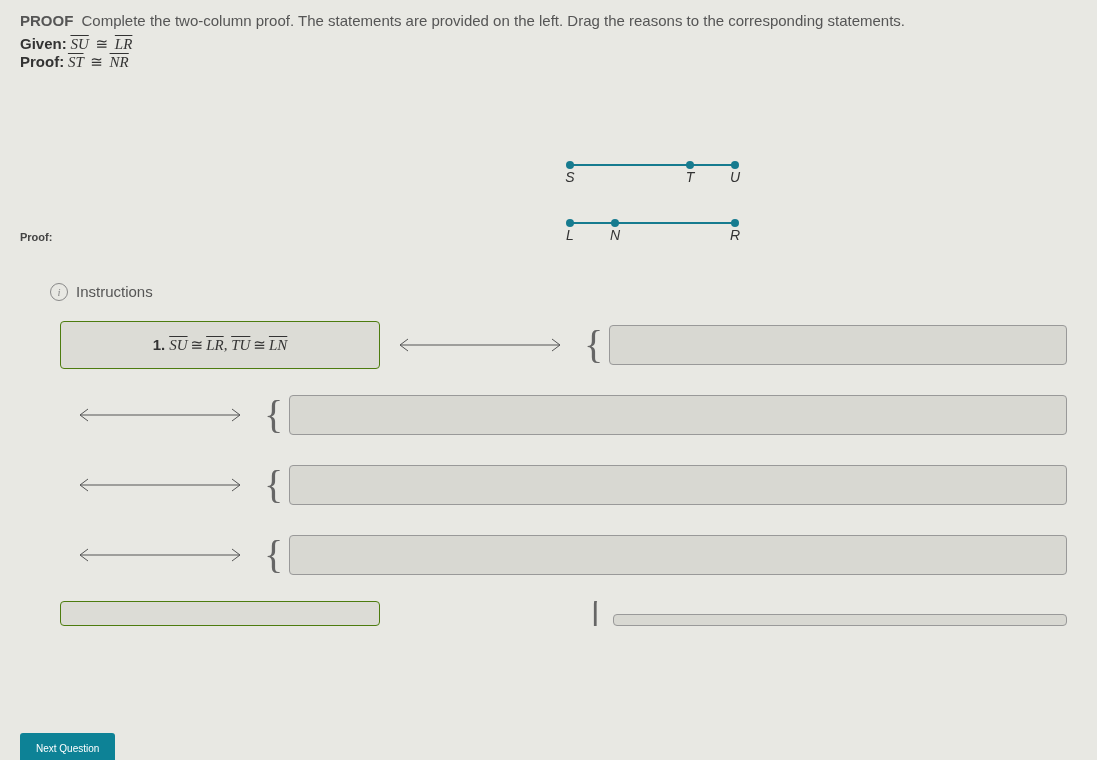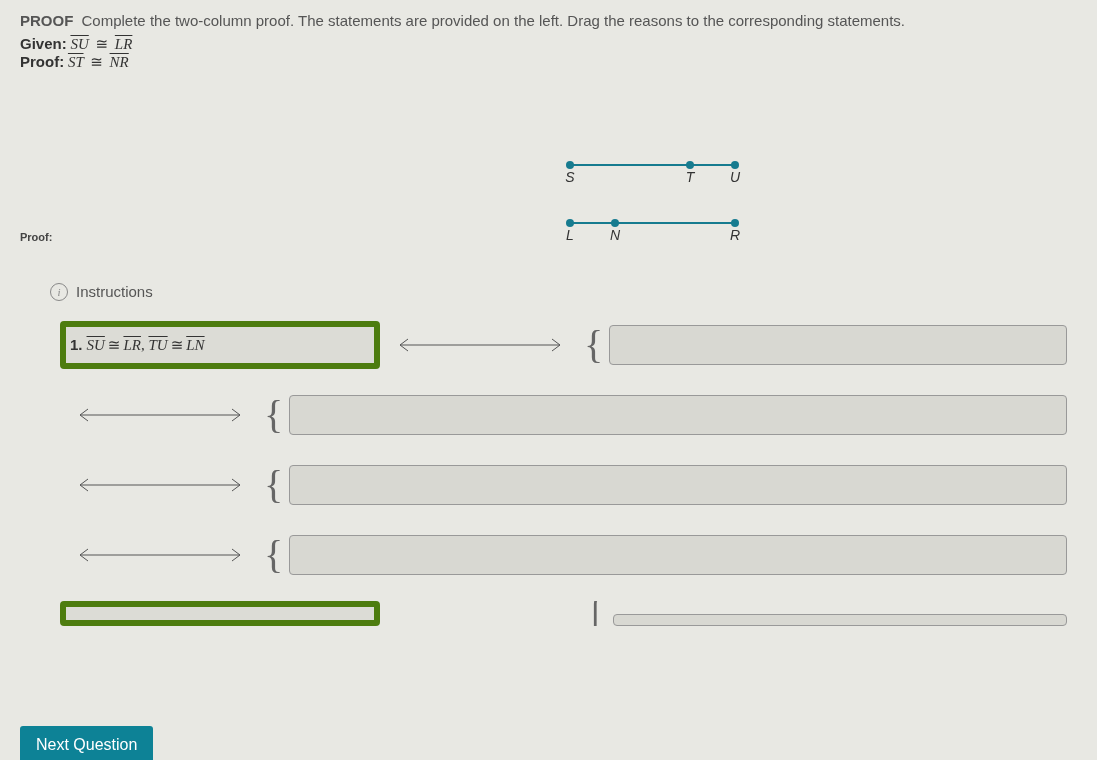--- a/index.html
+++ b/index.html
@@ -13,28 +13,28 @@
 .seg{text-decoration:overline;font-style:italic}
 .cong{font-style:normal;margin:0 3px}
 .given-line2{margin-left:52px}
 .diagram{position:absolute;left:560px;top:150px;width:200px;height:100px}
 .diagram svg{width:200px;height:100px}
 .proof-label{margin-top:160px;font-weight:bold;font-size:11px;color:#444}
 .instr-row{margin-top:40px;display:flex;align-items:center;font-size:15px;color:#555;margin-left:30px}
 .info-icon{width:18px;height:18px;border:1.5px solid #888;border-radius:50%;display:inline-flex;align-items:center;justify-content:center;font-size:11px;font-style:italic;font-family:'Times New Roman',serif;margin-right:8px;color:#888}
 .proof-area{margin-top:20px;margin-left:40px}
 .proof-row{display:flex;align-items:center;margin-bottom:22px;height:48px}
-.stmt-box{width:320px;height:48px;background:#dcdcd6;border:6px solid #4d7c0f;border-radius:4px;display:flex;align-items:flex-start;justify-content:center;font-family:'Times New Roman',serif;font-size:15px;color:#333;flex-direction:column;padding:4px}
+.stmt-box{width:320px;height:48px;background:#dcdcd6;border:1px solid #4d7c0f;border-radius:4px;display:flex;align-items:center;justify-content:center;font-family:'Times New Roman',serif;font-size:15px;color:#333;flex-direction:column;padding:4px}
 .stmt-box .line{white-space:nowrap}
 .arrow-wrap{width:200px;display:flex;align-items:center;justify-content:center}
 .brace{font-size:40px;color:#666;font-family:'Times New Roman',serif;margin-left:4px;margin-right:6px;line-height:0.8}
 .drop-zone{flex:1;height:40px;background:#d8d8d2;border:1px solid #999;border-radius:4px;margin-right:10px}
 .proof-row-partial .drop-zone{height:20px;margin-top:20px}
 .proof-row-partial .brace{font-size:30px}
-.next-btn{position:absolute;left:20px;bottom:0;background:#0d8296;color:#fff;border:none;padding:10px 16px 6px 16px;font-size:16px;border-radius:3px 3px 0 0;cursor:pointer}
+.next-btn{position:absolute;left:20px;bottom:0;background:#0d8296;color:#fff;border:none;padding:10px 16px 6px 16px;font-size:10px;border-radius:3px 3px 0 0;cursor:pointer}
 .idx{font-weight:bold;font-style:normal;font-family:Arial,sans-serif;margin-right:4px}
 .eq{font-style:normal;margin:0 3px}
 </style>
 </head>
 <body>
 
 <div class="page">
   <div class="top-section">
     <span class="header-label">PROOF</span>
     <span class="header-text">Complete the two-column proof. The statements are provided on the left. Drag the reasons to the corresponding statements.</span>

